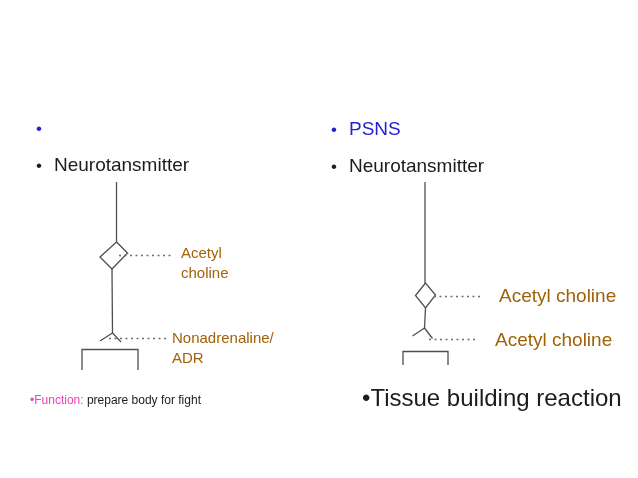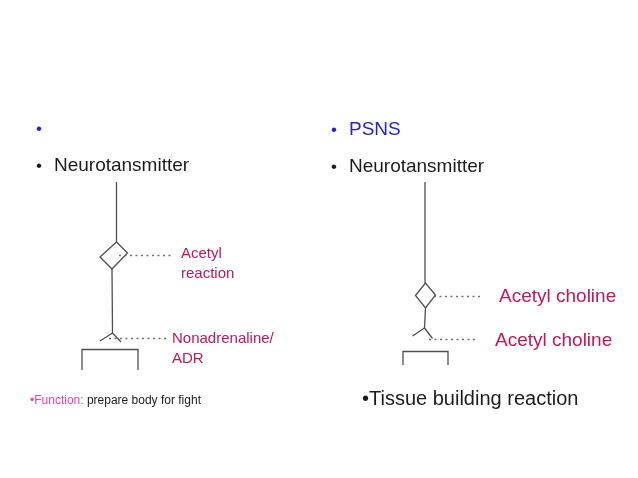--- a/index.html
+++ b/index.html
@@ -20,30 +20,30 @@
   .blue{color:var(--accent-blue,#2321d3);}
   .black{color:var(--text-black,#1c1c1c);}
   .magenta{color:var(--accent-magenta,#ef3eb5);}
 
   
   .diagram-svg{position:absolute;left:0;top:0;width:638px;height:478px;}
   .nline{stroke:var(--diagram-line,#4f4f4f);stroke-width:1.3;fill:none;}
   .ndotted{stroke:var(--diagram-dotted,#6e6e6e);stroke-width:1.6;fill:none;stroke-dasharray:2 3.5;}
 
   
-  .diag-label{position:absolute;font-size:15px;line-height:20px;color:#be185d;white-space:nowrap;}
+  .diag-label{position:absolute;font-size:15px;line-height:20px;color:#a16207;white-space:nowrap;}
   .diag-label.small{font-size:19px;line-height:18px;}
   .lbl-acetyl-left{left:181px;top:243px;}
   .lbl-nonadr{left:172px;top:328px;}
   .lbl-acetyl-r1{left:499px;top:287px;}
   .lbl-acetyl-r2{left:495px;top:331px;}
 
   
   .function-left{position:absolute;left:30px;top:388px;width:236px;font-size:12px;line-height:25px;}
-  .function-right{position:absolute;left:362px;top:386px;font-size:20px;line-height:24px;white-space:nowrap;}
+  .function-right{position:absolute;left:362px;top:386px;font-size:24px;line-height:24px;white-space:nowrap;}
 </style>
 </head>
 <body>
 
 <div class="slide">
 
   <div class="bullet-list left">
     <div class="bullet-row">
       <span class="bullet-dot blue">•</span>
     </div>
@@ -82,21 +82,21 @@
       <path class="ndotted" d="M434 296.5 L481 296.5"></path>
       <path class="nline" d="M425.5 308 L424.5 328"></path>
       <path class="nline" d="M424.5 328 L412.5 336 M424.5 328 L432.5 338.5"></path>
       <path class="ndotted" d="M429 339.5 L478 339.5"></path>
       <path class="nline" d="M403 365 L403 351.5 L448 351.5 L448 365"></path>
     </g>
   </svg>
 
   <div class="diag-label lbl-acetyl-left">
     <div>Acetyl</div>
-    <div>reaction</div>
+    <div>choline</div>
   </div>
   <div class="diag-label lbl-nonadr">
     <div>Nonadrenaline/</div>
     <div>ADR</div>
   </div>
   <div class="diag-label small lbl-acetyl-r1">Acetyl choline</div>
   <div class="diag-label small lbl-acetyl-r2">Acetyl choline</div>
 
   <div class="function-left">
     <span class="magenta">•Function:</span><span class="black"> prepare body for fight</span>

